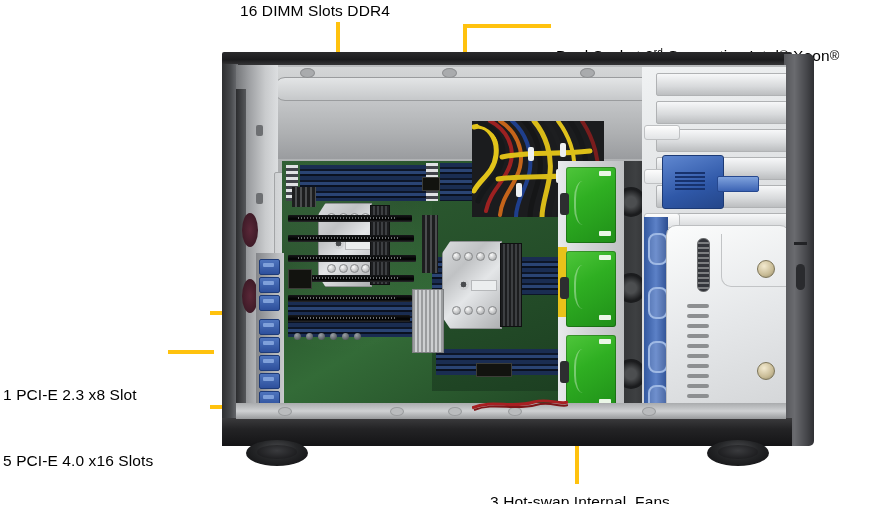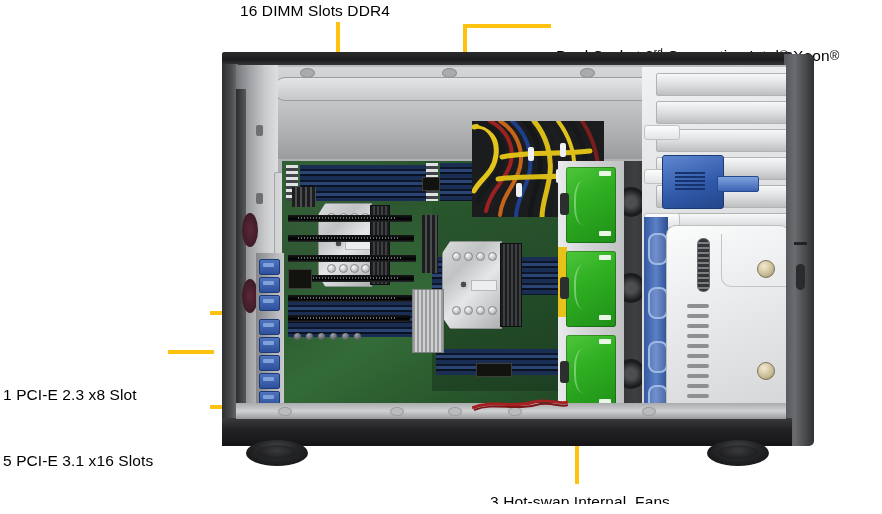--- a/index.html
+++ b/index.html
@@ -367,21 +367,21 @@
 
   <div class="callout" style="left:556px; top:3px; line-height:20px;">
     <div><span>Dual Socket 3</span><span class="sup">rd</span><span> Generation Intel</span><span class="reg">®</span><span> Xeon</span><span class="reg">®</span></div>
     <div>Scalable Processors</div>
   </div>
   <div class="leader leader-h" style="left:463px; top:24px; width:88px;"></div>
   <div class="leader leader-v" style="left:463px; top:24px; height:206px;"></div>
 
   <div class="callout" style="left:3px; top:340px; line-height:22px;">
     <div>1 PCI-E 2.3 x8 Slot</div>
-    <div>5 PCI-E 3.1 x16 Slots</div>
+    <div>5 PCI-E 4.0 x16 Slots</div>
   </div>
   <div class="leader leader-h" style="left:168px; top:350px; width:46px;"></div>
   <div class="bracket" style="left:210px; top:311px; width:36px; height:90px;"></div>
 
   <div class="callout" style="left:490px; top:492px;">3 Hot-swap Internal  Fans</div>
   <div class="leader leader-v" style="left:575px; top:388px; height:96px;"></div>
 
   <div id="chassis">
 
     <div class="shell-top"></div>

